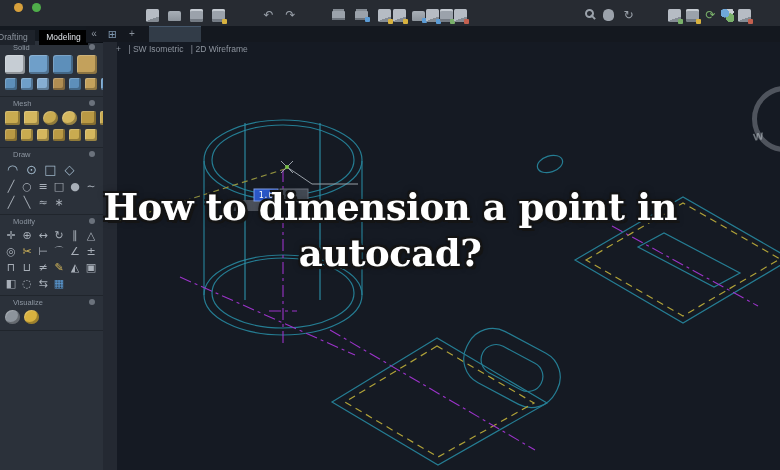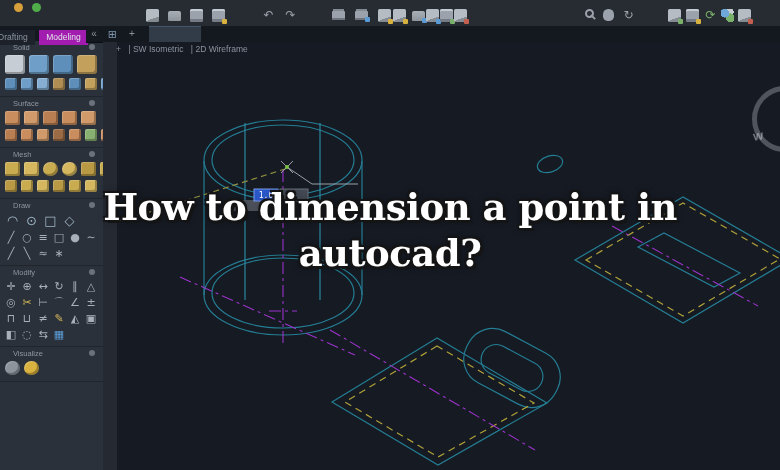--- a/index.html
+++ b/index.html
@@ -33,21 +33,21 @@
   .ti.glyph{font-size:12px;line-height:13px;text-align:center;color:#9ba2ab;background:none;}
   .acc-y::after,.acc-b::after,.acc-g::after,.acc-r::after{content:"";position:absolute;right:-2px;bottom:-2px;width:5px;height:5px;border-radius:1px;}
   .acc-y::after{background:#d8b23f;} .acc-b::after{background:#5b9bd5;}
   .acc-g::after{background:#79b06a;} .acc-r::after{background:#c4604f;}
 
   
   #palette{position:absolute;left:0;top:26px;width:103px;bottom:0;background:#2b313a;border-right:1px solid #1b2026;}
   #pal-tabs{position:absolute;left:0;top:0;width:103px;height:15px;background:#141920;white-space:nowrap;}
   .pal-tab{display:inline-block;height:15px;line-height:15px;padding:0 7px;font-size:8.5px;color:#8a929c;background:#1d222a;}
   .pal-tab.first{margin-left:-9px;}
-  .pal-tab.active{background:#a21caf;color:#e0e4e9;}
+  .pal-tab.active{background:#000000;color:#e0e4e9;}
   #pal-body{position:absolute;left:0;top:15px;right:0;bottom:0;overflow:hidden;}
   .pal-sec{padding:1px 0 4px 3px;border-bottom:1px solid #20252c;position:relative;}
   .sec-h{height:11px;line-height:11px;font-size:7.5px;color:#8d96a1;margin-left:-4px;padding-left:14px;}
   .gear{position:absolute;right:8px;top:3px;width:6px;height:6px;border-radius:50%;background:#6b727c;}
   .prow{line-height:0;white-space:nowrap;}
   .pi{display:inline-block;width:12px;height:12px;margin:2px 2px;border-radius:2px;vertical-align:top;
       background:var(--c,#888);box-shadow:inset -2px -2px 0 rgba(0,0,0,.28),inset 1px 1px 0 rgba(255,255,255,.18);}
   .prow.lg .pi{width:20px;height:19px;border-radius:3px;}
   .prow.md .pi{width:15px;height:14px;}
   .pi.rnd{border-radius:50%;}
@@ -100,26 +100,20 @@
       <span class="pal-tab active">Modeling</span>
     </div>
     <div id="pal-body">
         <div class="pal-sec">
           <div class="sec-h">Solid</div>
           <span class="gear"></span>
           <div class="prow lg"><span class="pi" style="--c: #c6cdd4;"></span><span class="pi" style="--c: #6f9fc9;"></span><span class="pi" style="--c: #5d8fba;"></span><span class="pi" style="--c: #c3a15c;"></span></div>
           <div class="prow sm"><span class="pi" style="--c: #5d8fba;"></span><span class="pi" style="--c: #6f9fc9;"></span><span class="pi" style="--c: #86aed2;"></span><span class="pi" style="--c: #b08d52;"></span><span class="pi" style="--c: #5d8fba;"></span><span class="pi" style="--c: #c3a15c;"></span><span class="pi" style="--c: #6f9fc9;"></span></div>
         </div>
         <div class="pal-sec">
-          <div class="sec-h">Surface</div>
-          <span class="gear"></span>
-          <div class="prow md"><span class="pi" style="--c: #c98d5e;"></span><span class="pi" style="--c: #d09a6a;"></span><span class="pi" style="--c: #b97f52;"></span><span class="pi" style="--c: #c98d5e;"></span><span class="pi" style="--c: #d09a6a;"></span></div>
-          <div class="prow sm"><span class="pi" style="--c: #b97f52;"></span><span class="pi" style="--c: #c98d5e;"></span><span class="pi" style="--c: #d09a6a;"></span><span class="pi" style="--c: #9a6b44;"></span><span class="pi" style="--c: #c98d5e;"></span><span class="pi" style="--c: #88b070;"></span><span class="pi" style="--c: #c98d5e;"></span></div>
-        </div>
-        <div class="pal-sec">
           <div class="sec-h">Mesh</div>
           <span class="gear"></span>
           <div class="prow md"><span class="pi" style="--c: #c9ab50;"></span><span class="pi" style="--c: #d4b75e;"></span><span class="pi rnd" style="--c: #c9ab50;"></span><span class="pi rnd" style="--c: #d4b75e;"></span><span class="pi" style="--c: #b99944;"></span><span class="pi" style="--c: #c9ab50;"></span></div>
           <div class="prow sm"><span class="pi" style="--c: #b99944;"></span><span class="pi" style="--c: #c9ab50;"></span><span class="pi" style="--c: #d4b75e;"></span><span class="pi" style="--c: #b99944;"></span><span class="pi" style="--c: #c9ab50;"></span><span class="pi" style="--c: #d4b75e;"></span></div>
         </div>
         <div class="pal-sec">
           <div class="sec-h">Draw</div>
           <span class="gear"></span>
           <div class="prow md"><span class="pi glyphic" style="--c: #9fb6c8;">◠</span><span class="pi glyphic" style="--c: #9fb6c8;">⊙</span><span class="pi glyphic" style="--c: #9fb6c8;">□</span><span class="pi glyphic" style="--c: #9fb6c8;">◇</span></div>
           <div class="prow sm"><span class="pi glyphic" style="--c: #a8afb8;">╱</span><span class="pi glyphic" style="--c: #a8afb8;">○</span><span class="pi glyphic" style="--c: #a8afb8;">≡</span><span class="pi glyphic" style="--c: #a8afb8;">□</span><span class="pi glyphic" style="--c: #a8afb8;">●</span><span class="pi glyphic" style="--c: #a8afb8;">∼</span><span class="pi glyphic" style="--c: #a8afb8;">◦</span></div>

